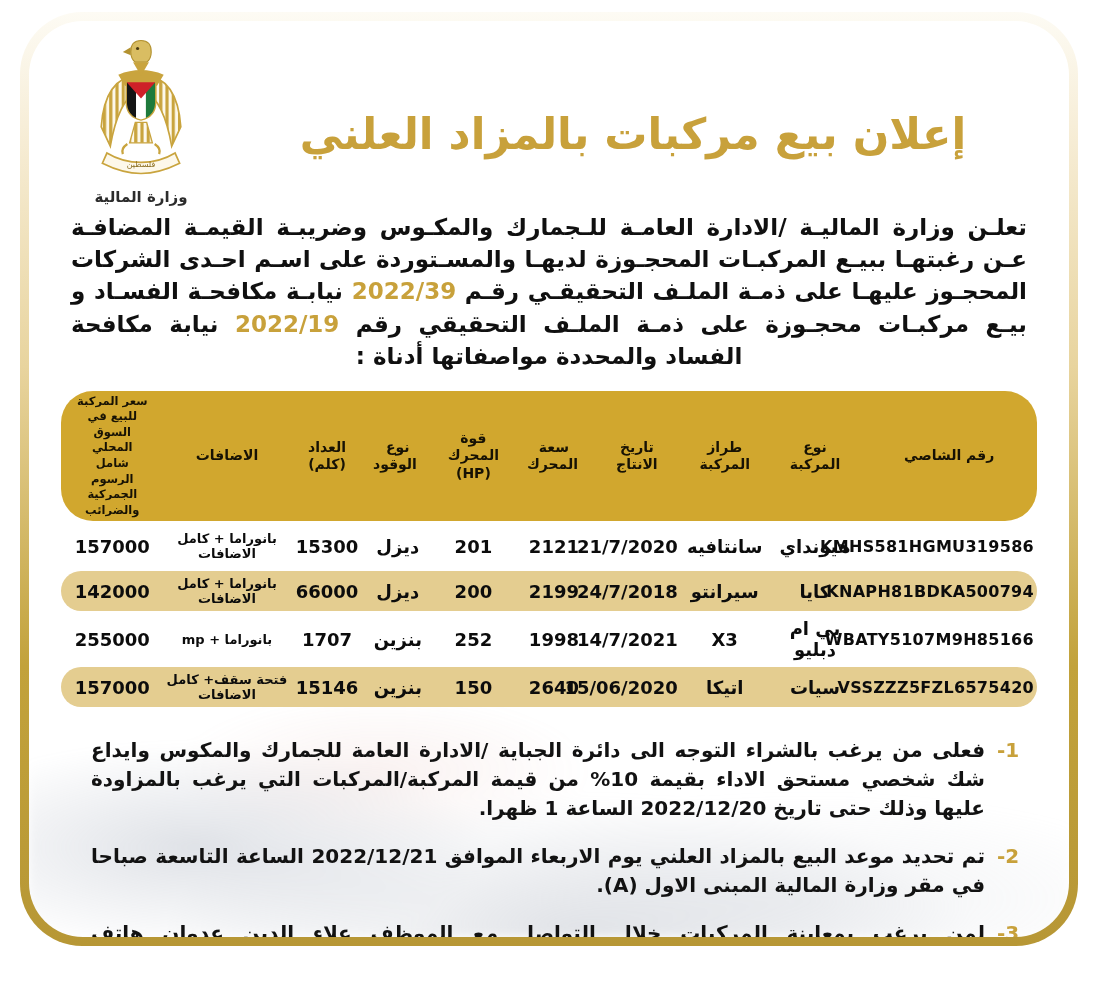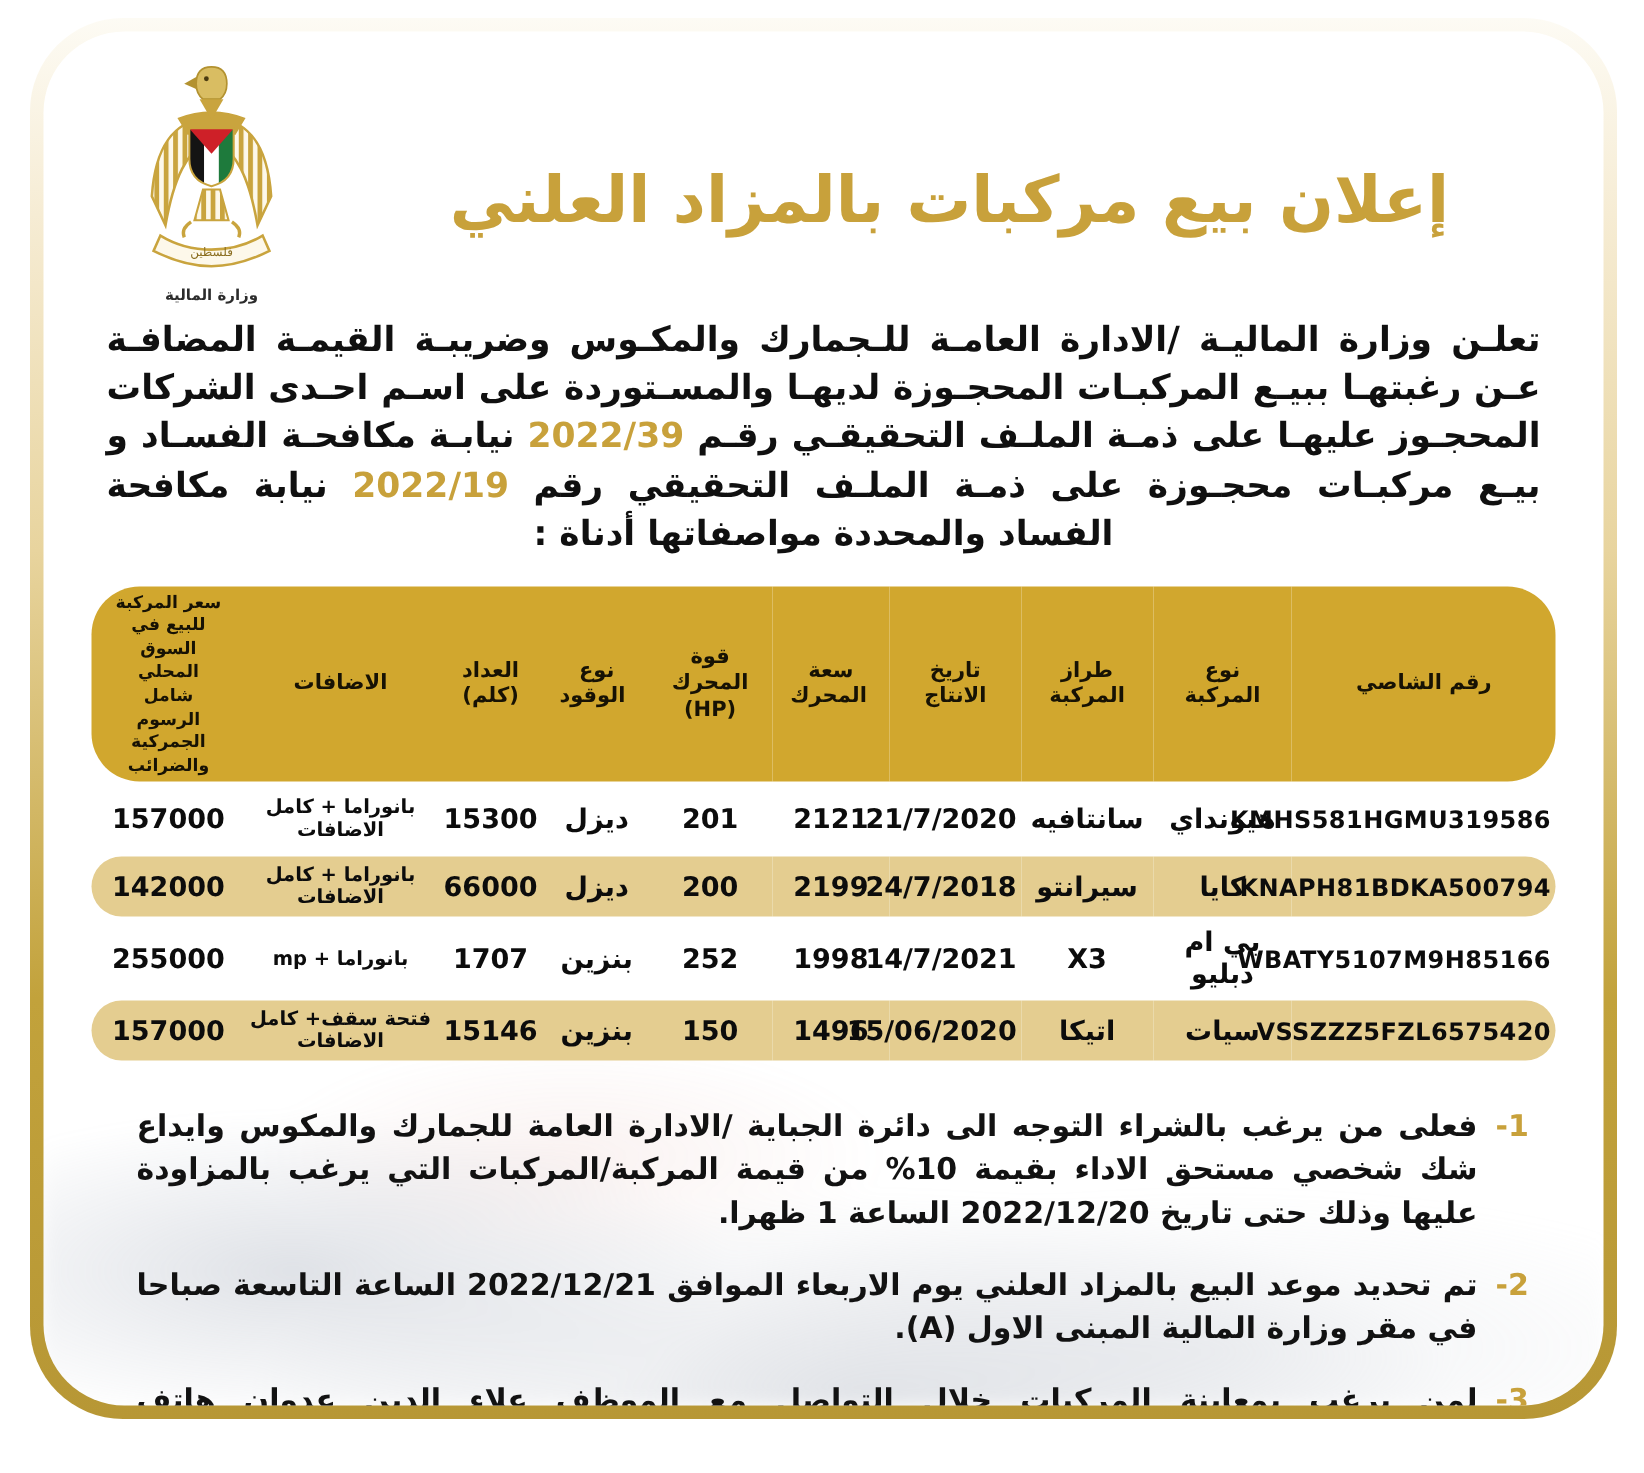--- a/index.html
+++ b/index.html
@@ -41,21 +41,21 @@
   .content { position: relative; z-index: 1; padding: 16px 28px 10px; height: 100%; }
 
   
   .header { display: flex; align-items: center; height: 168px; }
   .title-wrap { flex: 1; text-align: center; padding-top: 26px; }
   .main-title {
     color: var(--accent-gold, #c8a13b);
     font-size: 43px; font-weight: bold; letter-spacing: 0;
   }
   .logo-block { width: 168px; display: flex; flex-direction: column; align-items: center; }
-  .ministry-name { font-size: 10px; font-weight: bold; color: #2c2c2c; margin-top: 2px; }
+  .ministry-name { font-size: 15px; font-weight: bold; color: #2c2c2c; margin-top: 2px; }
 
   
   .intro {
     margin: 6px 14px 0;
     font-size: 23px; font-weight: bold; color: #101010;
     line-height: 1.4;
     text-align: justify; text-align-last: center;
   }
   .intro .gold { color: var(--accent-gold, #c8a13b); }
 
@@ -208,21 +208,21 @@
               <td>بنزين</td>
               <td>1707</td>
               <td class="extras-cell">بانوراما + mp</td>
               <td>255000</td>
             </tr>
             <tr class="highlight">
               <td class="latin">VSSZZZ5FZL6575420</td>
               <td>سيات</td>
               <td>اتيكا</td>
               <td>15/06/2020</td>
-              <td>1496</td>
+              <td>2640</td>
               <td>150</td>
               <td>بنزين</td>
               <td>15146</td>
               <td class="extras-cell">فتحة سقف+ كامل الاضافات</td>
               <td>157000</td>
             </tr>
           </tbody>
         </table>
 
         <div class="notes">

